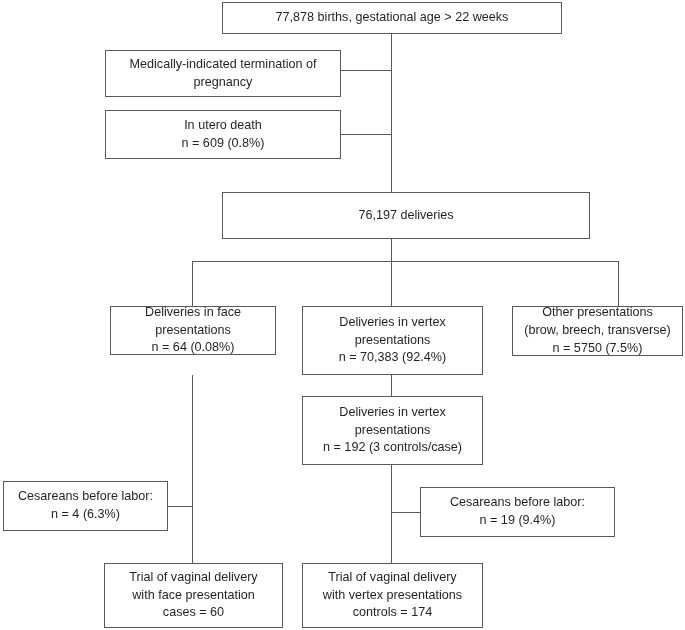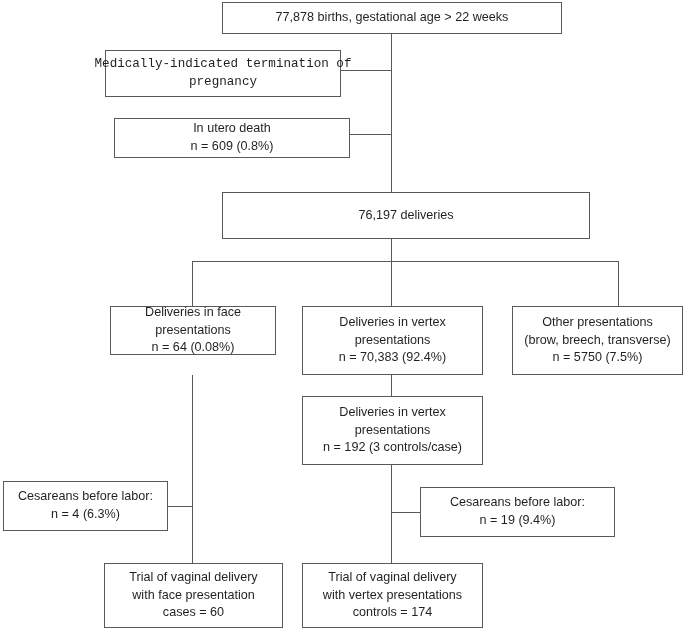--- a/index.html
+++ b/index.html
@@ -70,47 +70,47 @@
   <div class="conn h" style="left:167px; top:506px; width:26px;"></div>
 
   <div class="conn v" style="left:391px; top:465px; height:98px;"></div>
 
   <div class="conn h" style="left:391px; top:512px; width:30px;"></div>
 
   <div class="node" style="left:222px; top:2px; width:340px; height:32px;">
     <span class="line">77,878 births, gestational age &gt; 22 weeks</span>
   </div>
 
-  <div class="node" style="left:105px; top:50px; width:236px; height:47px;font-family:Liberation Mono, monospace;">
+  <div class="node" style="left:105px; top:50px; width:236px; height:47px;">
     <span class="line">Medically-indicated termination of</span>
     <span class="line">pregnancy</span>
   </div>
 
-  <div class="node" style="left:114px; top:110px; width:236px; height:40px;margin-top:8px;">
+  <div class="node" style="left:105px; top:110px; width:236px; height:49px;">
     <span class="line">In utero death</span>
     <span class="line">n = 609 (0.8%)</span>
   </div>
 
   <div class="node" style="left:222px; top:192px; width:368px; height:47px;">
     <span class="line">76,197 deliveries</span>
   </div>
 
   <div class="node" style="left:110px; top:306px; width:166px; height:49px;">
     <span class="line">Deliveries in face</span>
     <span class="line">presentations</span>
     <span class="line">n = 64 (0.08%)</span>
   </div>
 
   <div class="node" style="left:302px; top:306px; width:181px; height:69px;">
     <span class="line">Deliveries in vertex</span>
     <span class="line">presentations</span>
     <span class="line">n = 70,383 (92.4%)</span>
   </div>
 
-  <div class="node" style="left:512px; top:306px; width:171px; height:69px;">
+  <div class="node" style="left:512px; top:306px; width:171px; height:50px;">
     <span class="line">Other presentations</span>
     <span class="line">(brow, breech, transverse)</span>
     <span class="line">n = 5750 (7.5%)</span>
   </div>
 
   <div class="node" style="left:302px; top:396px; width:181px; height:69px;">
     <span class="line">Deliveries in vertex</span>
     <span class="line">presentations</span>
     <span class="line">n = 192 (3 controls/case)</span>
   </div>

